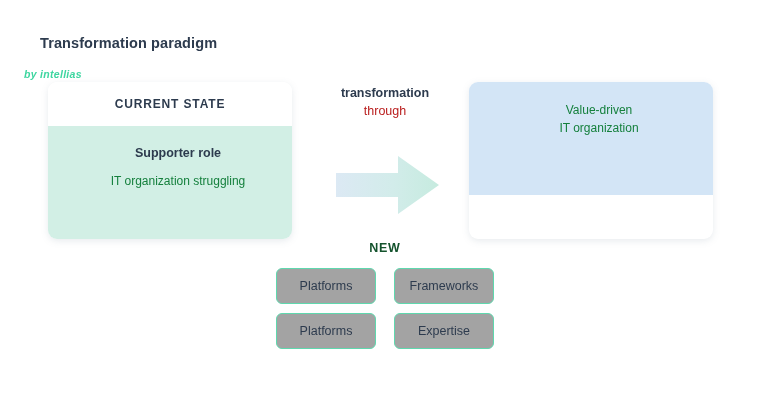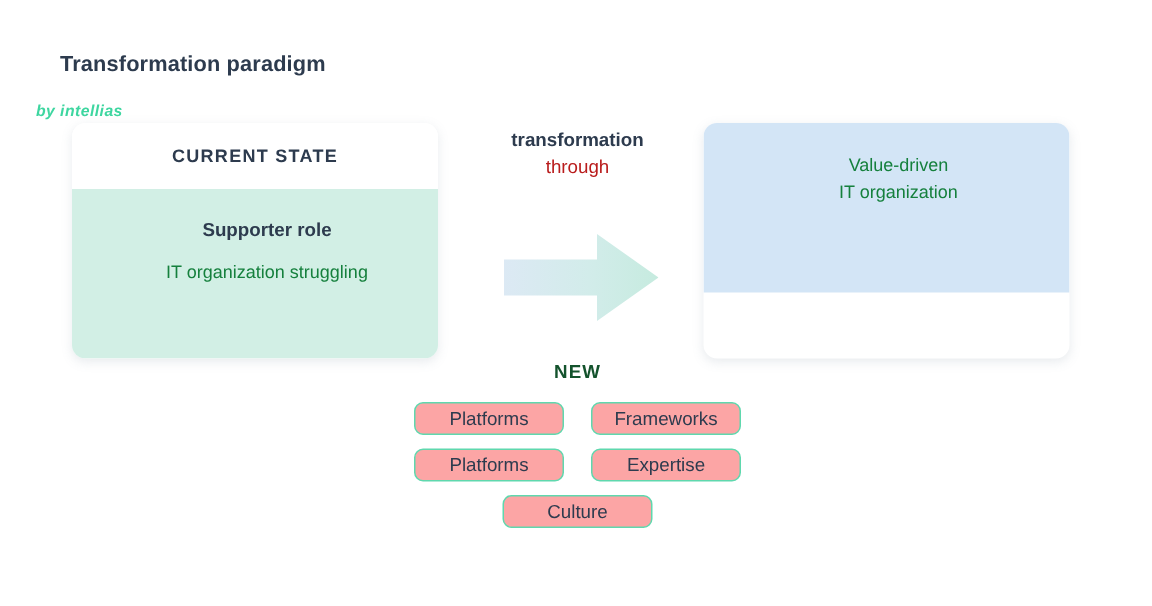--- a/index.html
+++ b/index.html
@@ -153,25 +153,25 @@
     width: 262px;
   }
   .chip-row {
     display: flex;
     justify-content: center;
     gap: 18px;
     margin-bottom: 9px;
   }
   .chip {
     min-width: 100px;
-    height: 22px;
+    height: 36px;
     box-sizing: border-box;
     border: 1.3px solid #5fd8ae;
     border-radius: 6px;
-    background: #fca5a5;
+    background: #a3a3a3;
     display: flex;
     align-items: center;
     justify-content: center;
     padding: 0 14px;
     font-size: 12.5px;
     color: #2d3b4e;
     line-height: 1;
     cursor: pointer;
   }
 </style>
@@ -226,16 +226,13 @@
 
 <div id="chips">
   <div class="chip-row">
     <div class="chip">Platforms</div>
     <div class="chip">Frameworks</div>
   </div>
   <div class="chip-row">
     <div class="chip">Platforms</div>
     <div class="chip">Expertise</div>
   </div>
-  <div class="chip-row">
-    <div class="chip">Culture</div>
-  </div>
 </div>
 
 </body></html>

